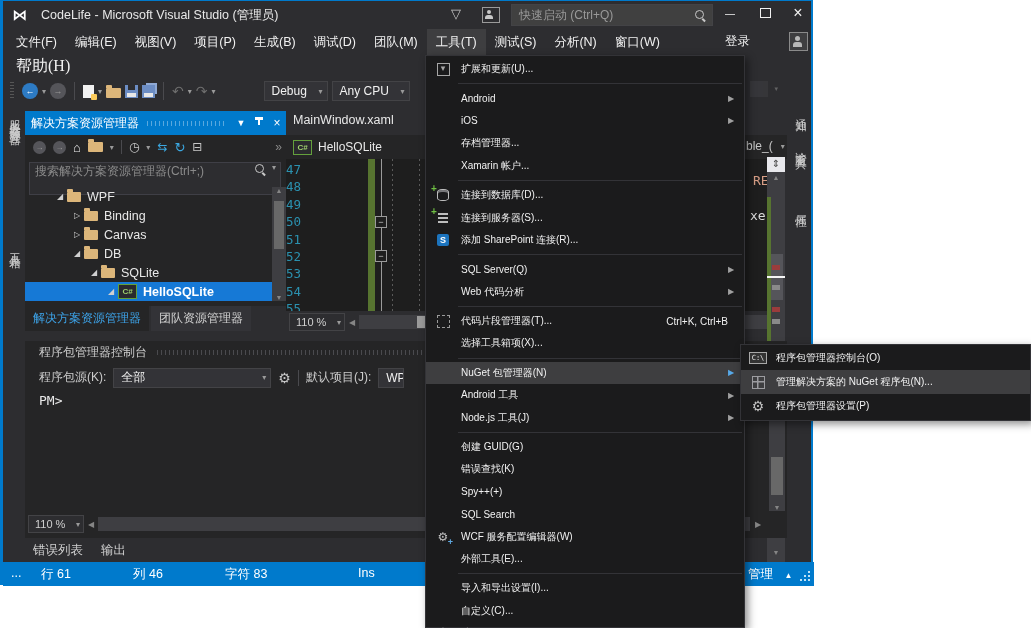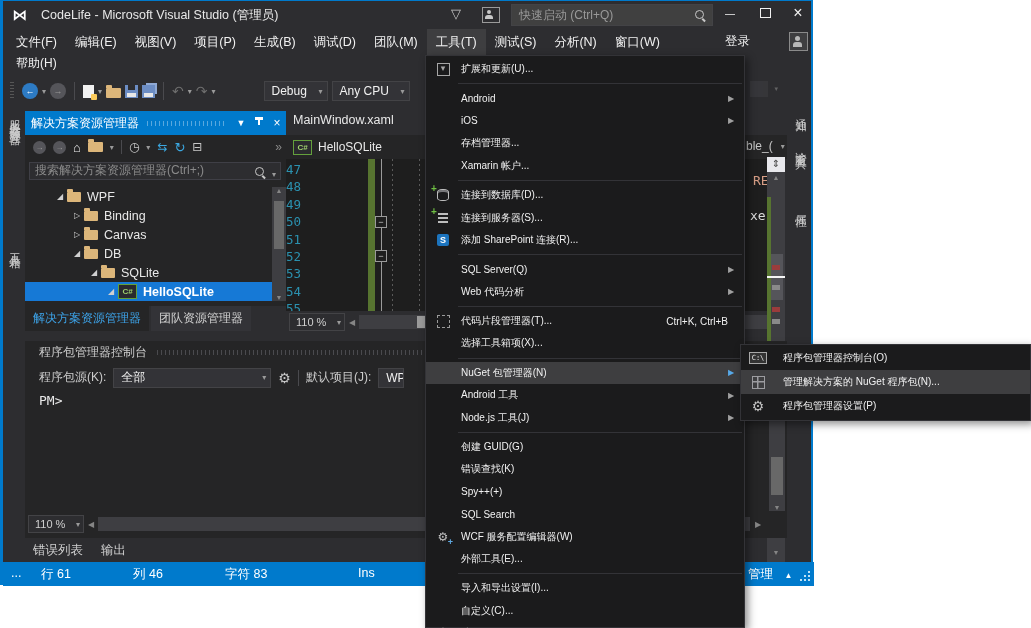--- a/index.html
+++ b/index.html
@@ -30,21 +30,21 @@
   .btn-close{left:780px;} .btn-close::before{content:'×';font-size:16px;}
 
   
   .menubar{position:absolute;left:4px;top:28px;right:0;height:26px;display:flex;align-items:center;font-size:12.5px;}
   .mb-item{padding:5px 9px;color:#F1F1F1;white-space:nowrap;}
   .mb-item.active{background:#3E3E40;}
   .signin{position:absolute;top:32px;left:722px;font-size:12.5px;color:#F1F1F1;}
   .avatar-box{position:absolute;top:31px;left:786px;width:17px;height:17px;border:1px solid #8A8A8A;background:#3E3E40;}
   .avatar-box::before{content:'';position:absolute;left:5px;top:3px;width:5px;height:5px;border-radius:50%;background:#B8B8B8;}
   .avatar-box::after{content:'';position:absolute;left:3px;top:9px;width:9px;height:5px;border-radius:3px 3px 0 0;background:#B8B8B8;}
-  .helprow{position:absolute;left:4px;top:54px;height:22px;display:flex;align-items:flex-start;font-size:12px;}
+  .helprow{position:absolute;left:4px;top:54px;height:22px;display:flex;align-items:flex-end;font-size:16px;font-family:Liberation Serif, serif;}
   .helprow span{padding:0 9px;}
 
   
   .toolbar{position:absolute;left:3px;top:76px;right:0;height:28px;display:flex;align-items:center;gap:4px;padding-left:4px;}
   .grip{width:4px;height:18px;background:repeating-linear-gradient(to bottom,#565656 0 1px,transparent 1px 3px);margin-right:4px;}
   .tb-sep{width:1px;height:18px;background:#4A4A4E;margin:0 4px;}
   .circ{width:16px;height:16px;border-radius:50%;color:#fff;font-size:9px;line-height:16px;text-align:center;flex:none;}
   .circ.back{background:#2D7BC4;}  .circ.back::before{content:'←';}
   .circ.fwd{background:#55555A;color:#9A9A9A;} .circ.fwd::before{content:'→';}
   .dd{color:#9A9A9A;font-size:8px;} .dd::before{content:'▾';}
@@ -85,21 +85,21 @@
   .se-close{font-size:12px;}
   .se-toolbar{position:absolute;left:0;top:24px;right:0;height:24px;display:flex;align-items:center;gap:7px;padding-left:8px;font-size:12px;color:#C8C8C8;}
   .se-toolbar .blue{color:#3BA7E0;}
   .se-tb-sep{width:1px;height:14px;background:#4A4A4E;}
   .g-home::before{content:'⌂';font-size:13px;color:#E8E8E8;}
   .g-clock::before{content:'◷';}
   .g-sync::before{content:'⇆';}
   .g-refresh::before{content:'↻';font-size:13px;}
   .g-collapse::before{content:'⊟';}
   .g-chev::before{content:'»';color:#8A8A8A;}
-  .se-search{position:absolute;left:4px;top:51px;width:252px;height:18px;background:#2D2D30;border:1px solid #3F3F46;display:flex;align-items:flex-end;box-sizing:border-box;}
+  .se-search{position:absolute;left:4px;top:51px;width:252px;height:33px;background:#2D2D30;border:1px solid #3F3F46;display:flex;align-items:flex-start;box-sizing:border-box;}
   .se-search .ph{flex:1;font-size:12px;color:#8A8A8A;padding-left:5px;white-space:nowrap;overflow:hidden;}
   .se-tree{position:absolute;left:0;top:76px;right:14px;height:114px;overflow:hidden;font-size:12.5px;}
   .tree-row{position:relative;height:19px;display:flex;align-items:center;color:#E8E8E8;white-space:nowrap;}
   .tree-row.selected{background:var(--selection);font-weight:bold;color:#fff;}
   .twist{width:14px;flex:none;text-align:center;font-size:8px;color:#D0D0D0;}
   .tree-ico{flex:none;margin-right:6px;position:relative;}
   .folder-ico{width:14px;height:10px;background:var(--folder);border-radius:1px;}
   .folder-ico::before{content:'';position:absolute;top:-3px;left:0;width:6px;height:3px;background:var(--folder);border-radius:1px 1px 0 0;}
   .csharp-ico{width:17px;height:13px;background:#2A2A2E;border:1px solid #64A03C;color:#9FD06E;font-size:8px;font-weight:bold;text-align:center;line-height:13px;}
   .se-scroll{position:absolute;right:0;top:76px;width:14px;height:114px;background:#3E3E42;}
@@ -206,21 +206,21 @@
   .wcf-config-icon::before{content:'⚙';color:#C0C0C0;font-size:12px;}
   .wcf-config-icon::after{content:'+';position:absolute;right:0;bottom:-2px;color:#5FA8E0;font-size:9px;font-weight:bold;}
   .options-gear-icon::before,.settings-gear-icon::before{content:'⚙';color:#C0C0C0;font-size:14px;}
   .console-icon::before{content:'C:\\';font-family:"DejaVu Sans Mono",monospace;font-size:7px;color:#E8E8E8;border:1px solid #A8A8A8;padding:1px 2px;background:#333;}
   .nuget-package-icon::before{content:'';width:11px;height:11px;border:1px solid #9C9CA0;
      background:linear-gradient(#9C9CA0,#9C9CA0) center/11px 1.5px no-repeat,linear-gradient(#9C9CA0,#9C9CA0) center/1.5px 11px no-repeat;}
 
   
   .nuget-submenu{position:absolute;left:740px;top:344px;width:291px;height:77px;background:var(--menu-bg);
                  border:1px solid #333337;box-sizing:border-box;z-index:60;box-shadow:3px 3px 8px rgba(0,0,0,.45);padding-top:1px;}
-  .nuget-submenu .menu-item{height:24px;gap:7px;}
+  .nuget-submenu .menu-item{height:24px;}
 
   
   .watermark{position:absolute;left:385px;top:311px;z-index:100;font-family:"DejaVu Serif",serif;
              font-size:19px;letter-spacing:.5px;color:#A2A2A2;opacity:.82;white-space:nowrap;pointer-events:none;}
 </style>
 </head>
 <body>
 
 <div class="page">
 

